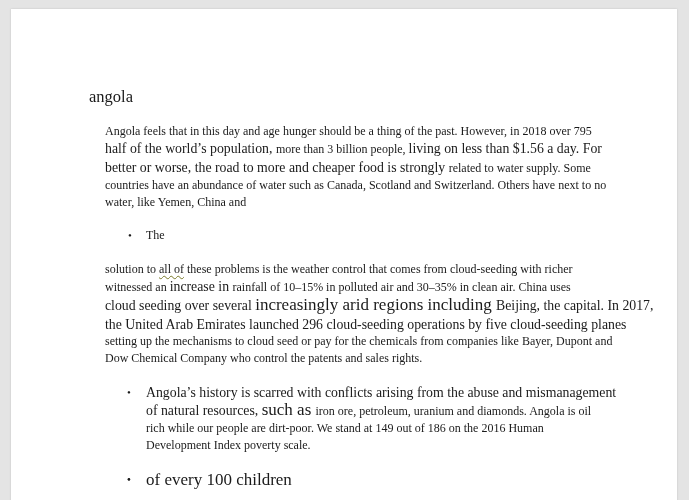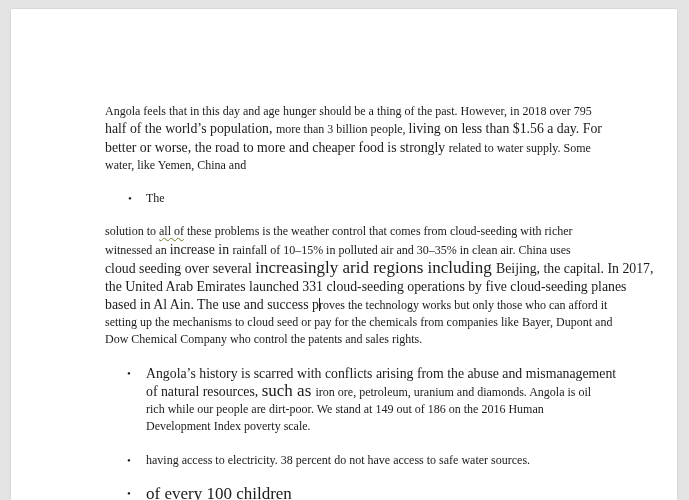--- a/index.html
+++ b/index.html
@@ -47,56 +47,56 @@
     vertical-align: -2px; margin: 0 -1px 0 0;
   }
   .b2-list { margin-left: 46px; }
 </style>
 </head>
 <body>
 
 <div class="page">
   <div class="content">
 
+    <div class="title">angola</div>
 
     <div class="para">
       <span class="line">Angola feels that in this day and age hunger should be a thing of the past. However, in 2018 over 795</span>
       <span class="line"><span class="big">half of the world’s population, </span><span>more than 3 billion people, </span><span class="big">living on less than $1.56 a day. For</span></span>
       <span class="line"><span class="big">better or worse, the road to more and cheaper food is strongly </span><span>related to water supply. Some</span></span>
+      <span class="line">countries have an abundance of water such as Canada, Scotland and Switzerland. Others have next to no</span>
       <span class="line">water, like Yemen, China and</span>
     </div>
 
     <ul class="bullets">
       <li class="para b1">
         <span class="dot">•</span>
         <span class="line">The</span>
       </li>
     </ul>
 
     <div class="para">
       <span class="line"><span>solution to </span><span class="gram">all of</span><span> these problems is the weather control that comes from cloud-seeding with richer</span></span>
       <span class="line"><span>witnessed an </span><span class="big">increase in </span><span>rainfall of 10–15% in polluted air and 30–35% in clean air. China uses</span></span>
       <span class="line"><span class="big">cloud seeding over several </span><span class="bigger">increasingly arid regions including </span><span class="big">Beijing, the capital. In 2017,</span></span>
-      <span class="line big">the United Arab Emirates launched 331 cloud-seeding operations by five cloud-seeding planes</span>
-      <span class="line"><span class="big">based in Al Ain. The use and success p</span><span class="cursor"></span><span>roves the technology works but only those who can afford it</span></span>
+      <span class="line big">the United Arab Emirates launched 296 cloud-seeding operations by five cloud-seeding planes</span>
       <span class="line">setting up the mechanisms to cloud seed or pay for the chemicals from companies like Bayer, Dupont and</span>
       <span class="line">Dow Chemical Company who control the patents and sales rights.</span>
     </div>
 
     <ul class="bullets b2-list">
       <li class="para b2">
         <span class="dot">•</span>
         <span class="line big">Angola’s history is scarred with conflicts arising from the abuse and mismanagement</span>
         <span class="line"><span class="big">of natural resources, </span><span class="bigger">such as </span><span>iron ore, petroleum, uranium and diamonds. Angola is oil</span></span>
         <span class="line">rich while our people are dirt-poor. We stand at 149 out of 186 on the 2016 Human</span>
         <span class="line">Development Index poverty scale.</span>
       </li>
       <li class="para b2">
         <span class="dot">•</span>
-        <span class="line">having access to electricity. 38 percent do not have access to safe water sources.</span>
       </li>
       <li class="para b2">
         <span class="dot">•</span>
         <span class="line"><span class="bigger">of every 100 children </span></span>
 
       </li>
     </ul>
 
   </div>
 </div>

